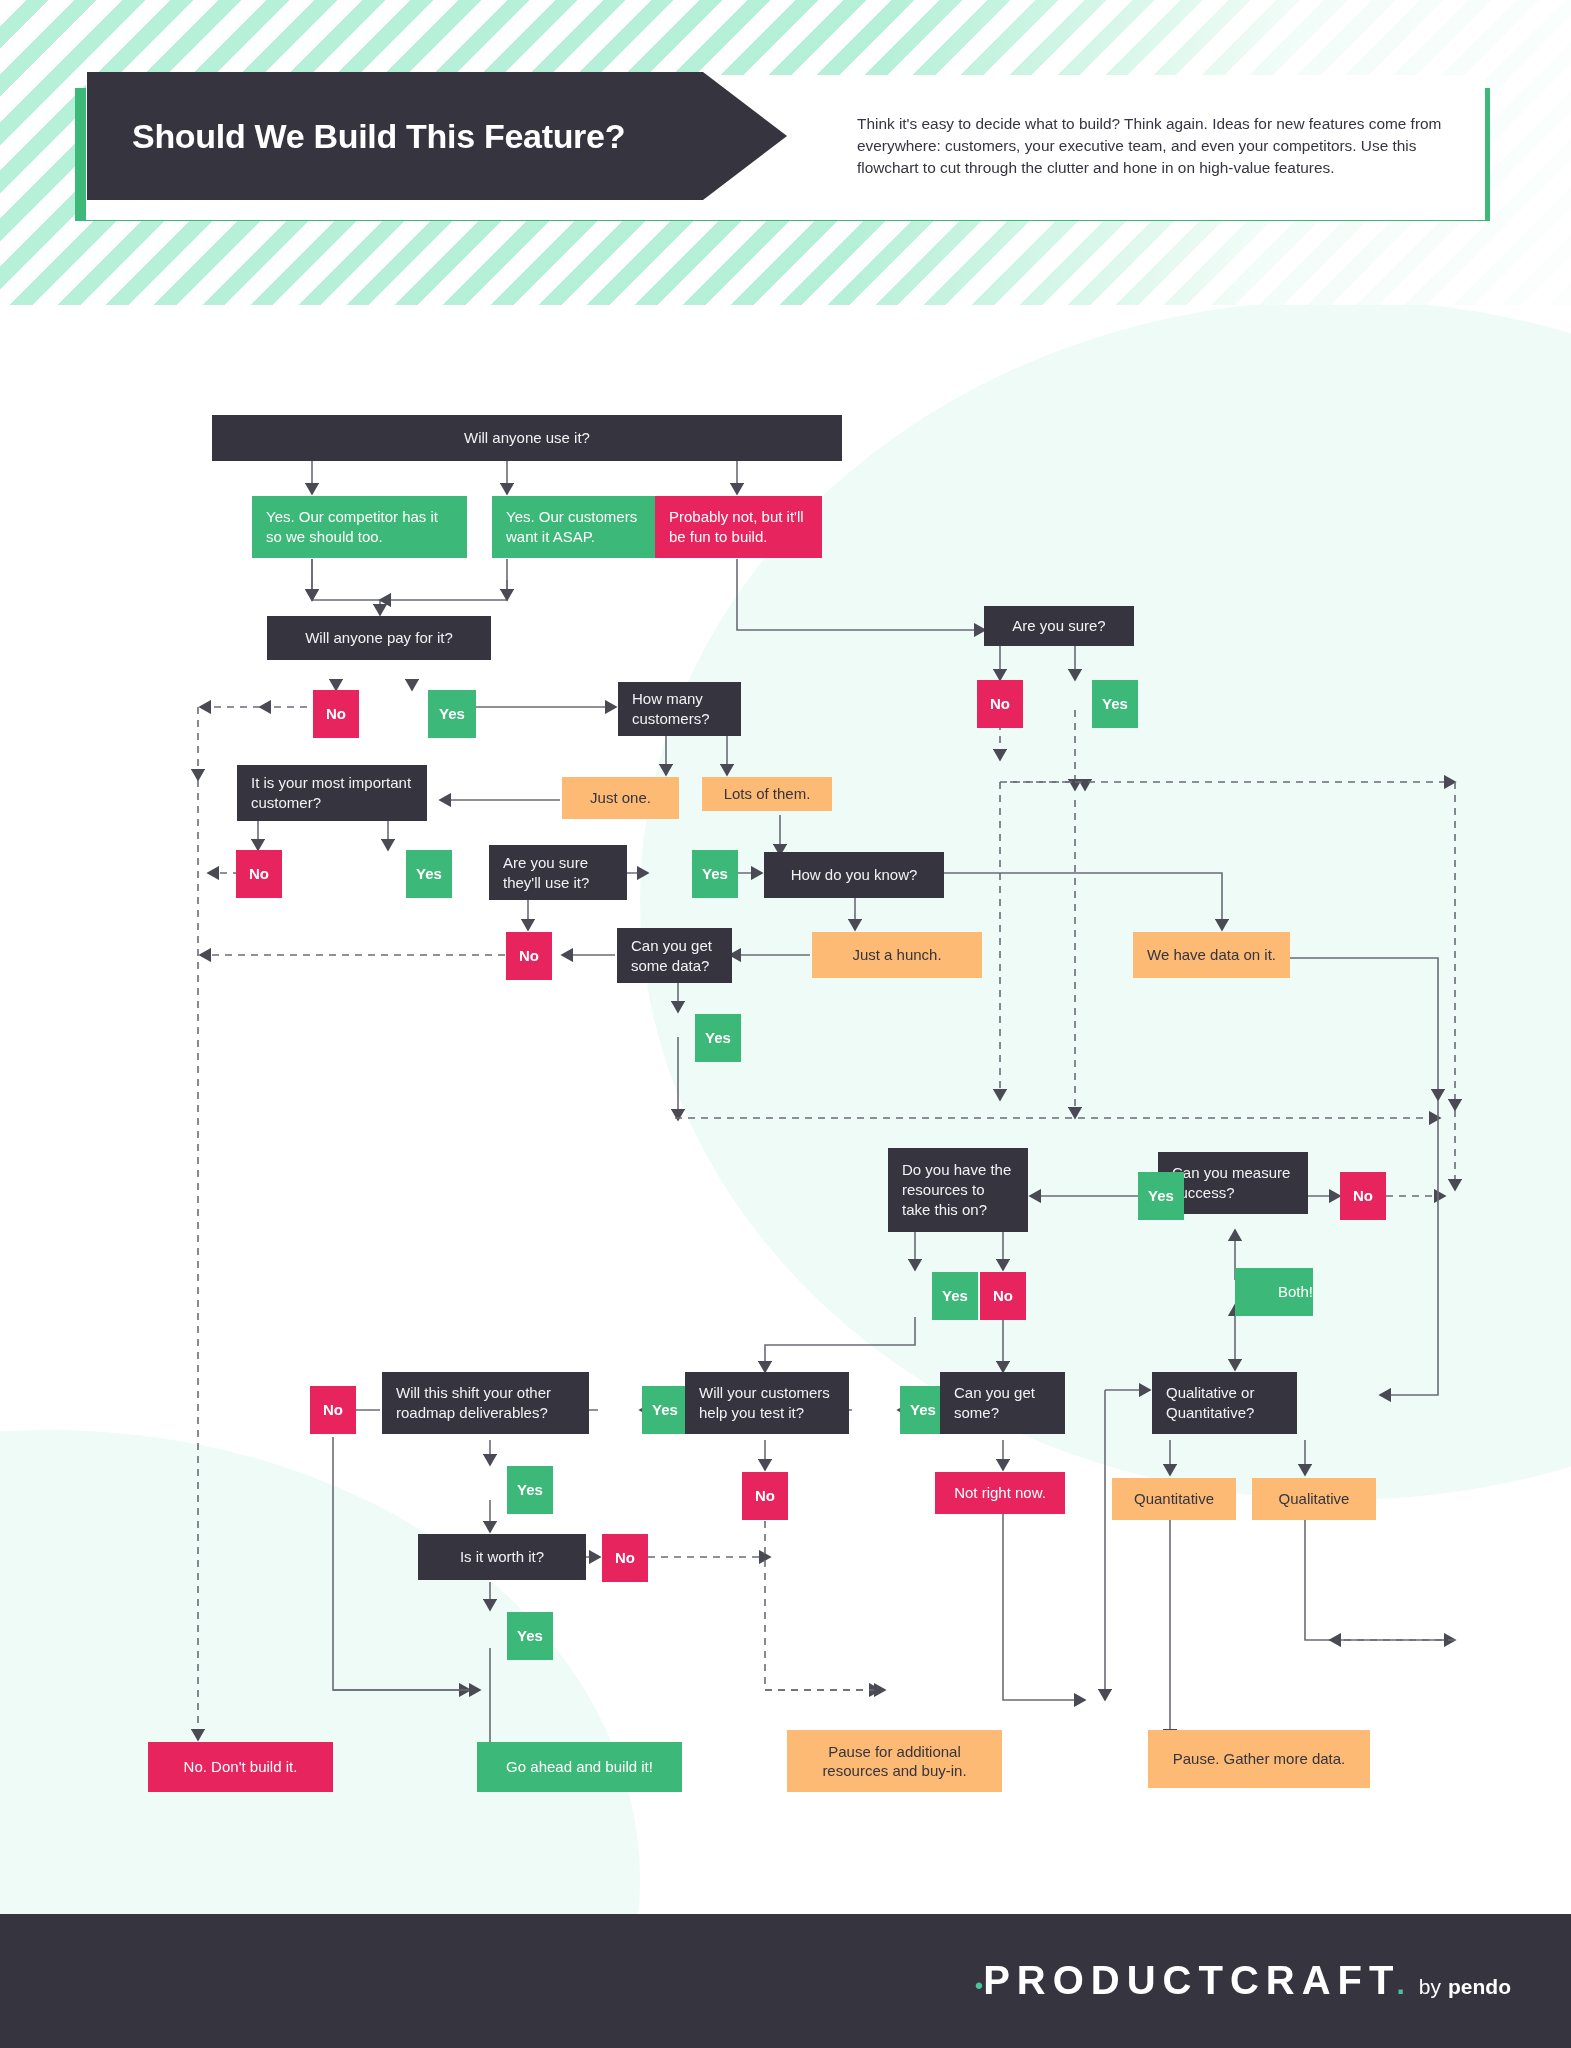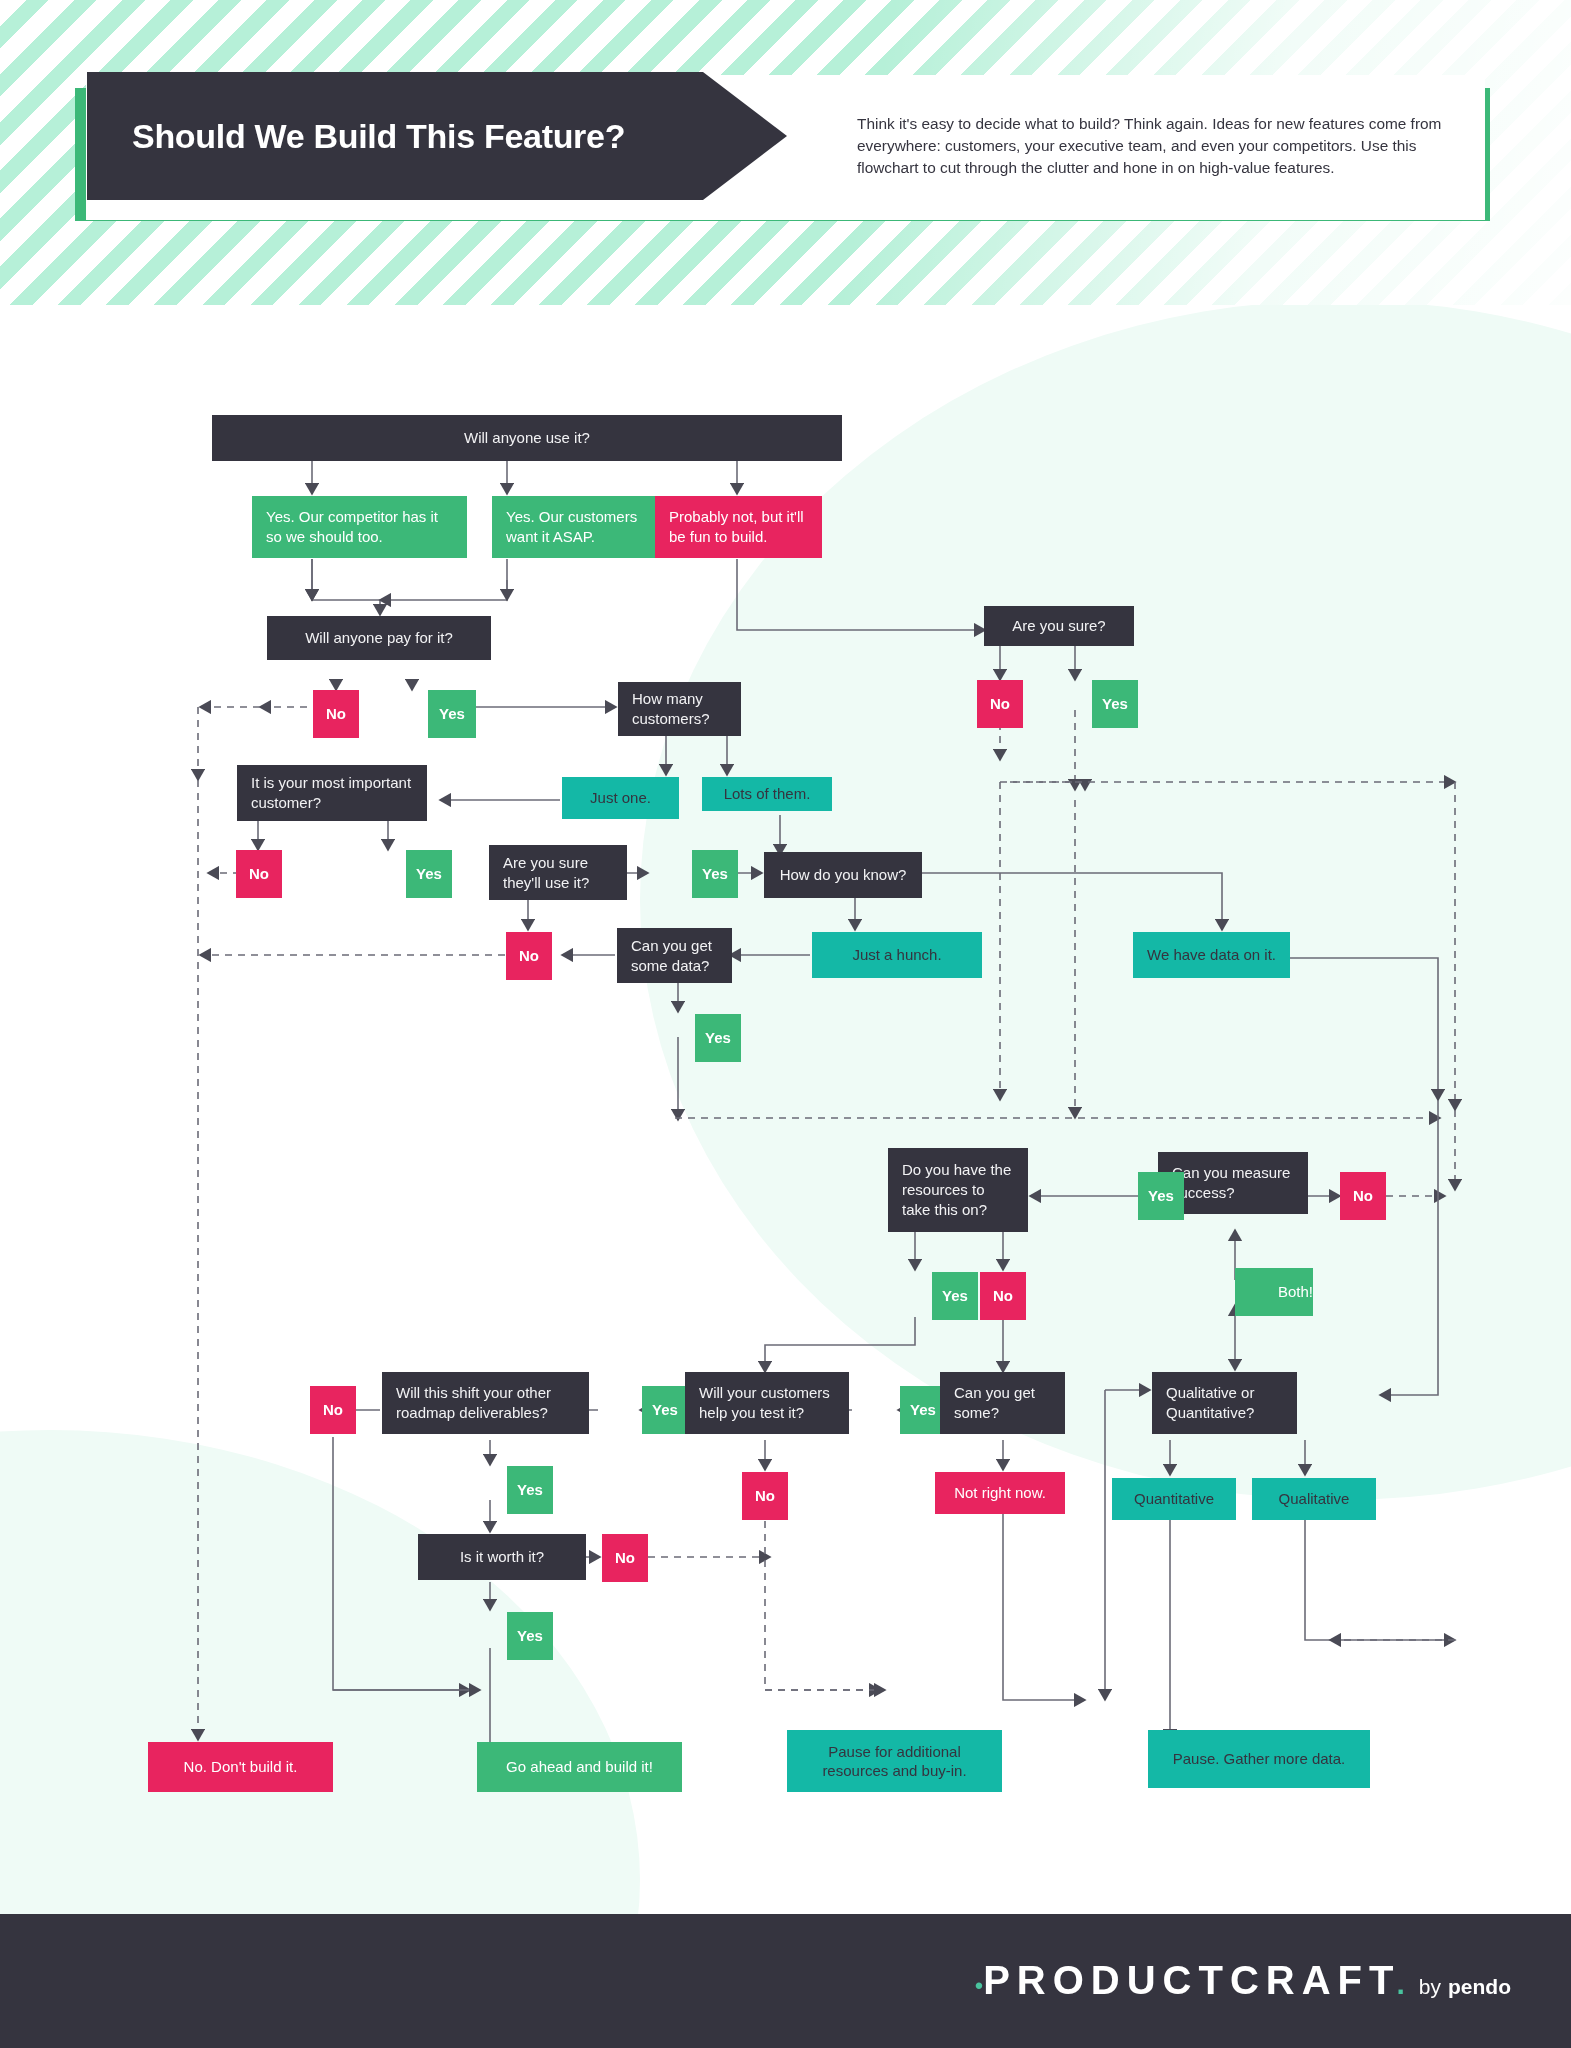--- a/index.html
+++ b/index.html
@@ -44,21 +44,21 @@
   #pc-pendo{font-size:21px;font-weight:bold;margin-left:7px;}
 
   
   #chart{position:absolute;left:0;top:0;width:1571px;height:2048px;}
 
   .nd{position:absolute;box-sizing:border-box;display:flex;align-items:center;
       font-size:15px;line-height:1.32;}
   .dark{background:#35343f;color:#f2f2f4;}
   .green{background:#3cb878;color:#fff;margin-left:40px;}
   .red{background:#e8245f;color:#fff;}
-  .yellow{background:#14b8a6;color:#35343f;}
+  .yellow{background:#fdba74;color:#35343f;}
   .pad{padding:0 14px;}
   .ctr{justify-content:center;text-align:center;}
   .badge{justify-content:center;font-weight:bold;font-size:15px;}
 
   
   .term{position:absolute;}
   .term .box{position:absolute;left:0;top:0;width:100%;height:100%;
      display:flex;align-items:center;justify-content:center;text-align:center;
      font-size:15px;line-height:1.3;box-sizing:border-box;padding:0 10px;}
   .term .hatch{position:absolute;left:-12px;top:12px;width:100%;height:100%;
@@ -274,21 +274,21 @@
 <div class="nd dark pad" style="left:450px;top:845px;width:138px;height:55px;margin-left:39px;">
   <span>Are you sure they'll use it?</span>
   </div>
 <div class="nd green badge" style="left:652px;top:850px;width:46px;height:48px;">
   <span>Yes</span>
   </div>
 <div class="nd red badge" style="left:506px;top:932px;width:46px;height:48px;">
   <span>No</span>
   </div>
 
-<div class="nd dark ctr" style="left:764px;top:852px;width:158px;height:46px;">
+<div class="nd dark ctr" style="left:764px;top:852px;width:180px;height:46px;">
   <span>How do you know?</span>
   </div>
 <div class="nd yellow ctr" style="left:812px;top:932px;width:170px;height:46px;">
   <span>Just a hunch.</span>
   </div>
 <div class="nd yellow ctr" style="left:1133px;top:932px;width:157px;height:46px;">
   <span>We have data on it.</span>
   </div>
 
 <div class="nd dark pad" style="left:617px;top:928px;width:115px;height:55px;">

